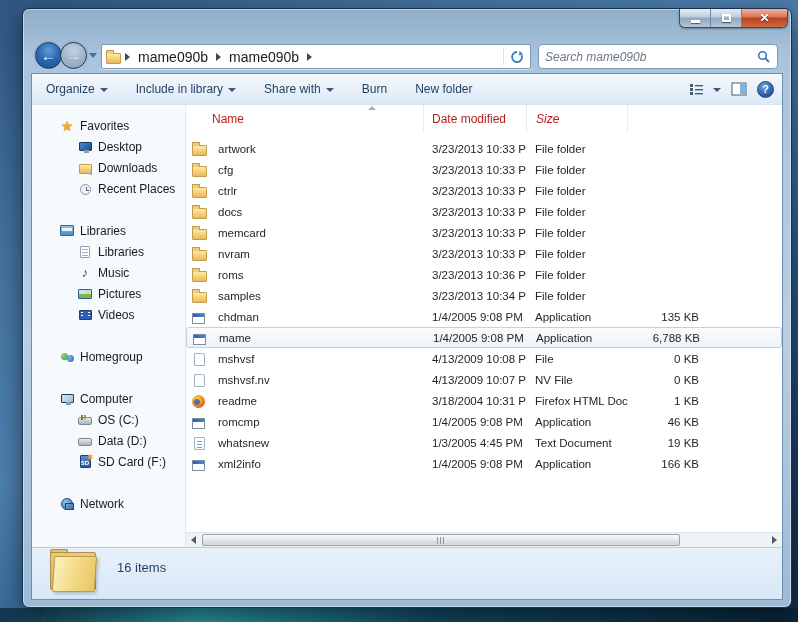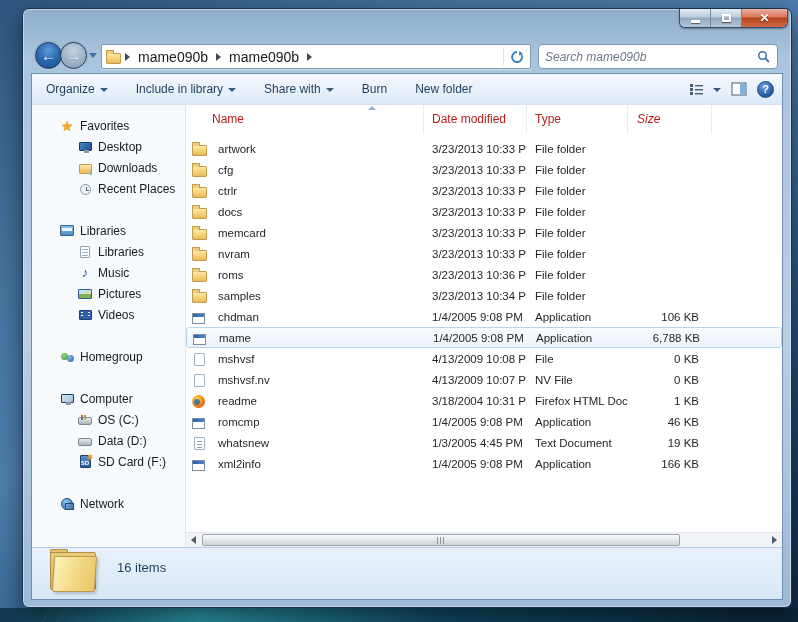--- a/index.html
+++ b/index.html
@@ -397,21 +397,20 @@
             <span>Network</span>
           </div>
         </div>
       <div class="sb-sep"></div>
 
       <div class="listwrap">
         <div class="lheader" id="lheader">
           <div class="sortglyph"></div>
         <div class="hcell hname">Name</div>
             <div class="hcell">Date modified</div>
-            <div class="hcell">Type</div>
             <div class="hcell hsize">Size</div>
             <div class="hcell hfill"></div>
           </div>
         <div class="rows" id="rows">
             <div class="row">
               <span class="icw"><span class="ic ic-folder"></span></span>
               <div class="cell-name">artwork</div>
               <div class="cell-date">3/23/2013 10:33 PM</div>
               <div class="cell-type">File folder</div>
               <div class="cell-size"></div>
@@ -471,21 +470,21 @@
               <div class="cell-date">3/23/2013 10:34 PM</div>
               <div class="cell-type">File folder</div>
               <div class="cell-size"></div>
               <div></div>
             </div>
             <div class="row">
               <span class="icw"><span class="ic ic-app"></span></span>
               <div class="cell-name">chdman</div>
               <div class="cell-date">1/4/2005 9:08 PM</div>
               <div class="cell-type">Application</div>
-              <div class="cell-size">106 KB</div>
+              <div class="cell-size">135 KB</div>
               <div></div>
             </div>
             <div class="row hover">
               <span class="icw"><span class="ic ic-app"></span></span>
               <div class="cell-name">mame</div>
               <div class="cell-date">1/4/2005 9:08 PM</div>
               <div class="cell-type">Application</div>
               <div class="cell-size">6,788 KB</div>
               <div></div>
             </div>

